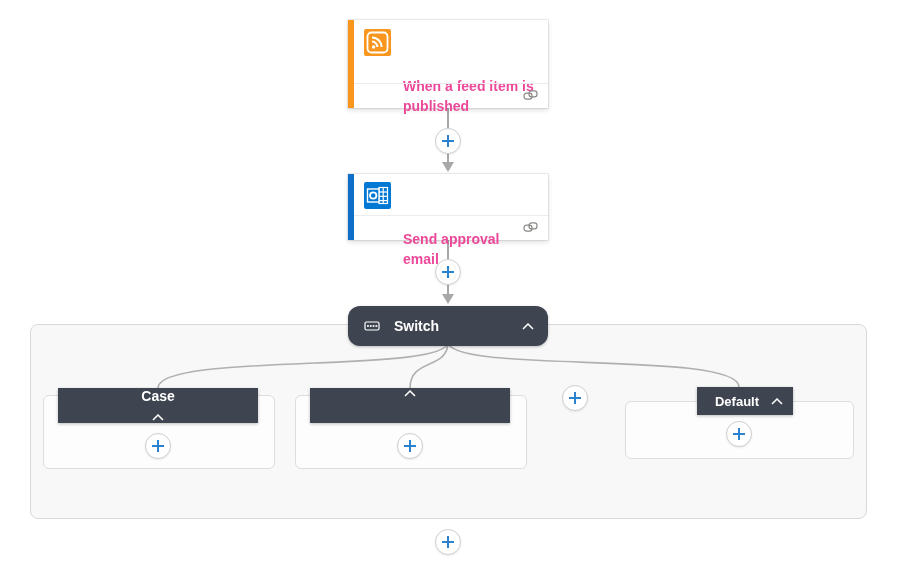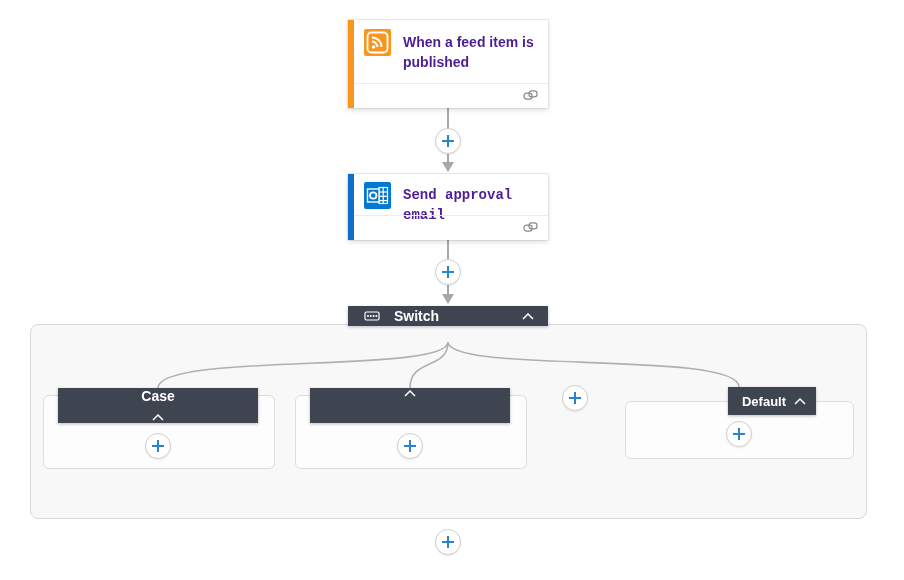--- a/index.html
+++ b/index.html
@@ -24,26 +24,26 @@
     box-shadow: 0 0 0 1px rgba(0,0,0,0.07), 0 2px 5px rgba(0,0,0,0.14);
     z-index: 3;
     cursor: pointer;
   }
   .card .accent { position:absolute; left:0; top:0; bottom:0; width:6px; }
   .card.trigger { left:348px; top:20px;  height:88px; }
   .card.action  { left:348px; top:174px; height:66px; }
   .card.trigger .accent { background:#F8961D; }
   .card.action  .accent { background:#0F6FC8; }
   .card-main { display:flex; align-items:flex-start; gap:12px; padding:9px 12px 4px 16px; }
-  .card.action .card-main { padding-top:8px;font-family:Liberation Mono, monospace; }
+  .card.action .card-main { padding-top:8px; }
   .conn-icon { width:27px; height:27px; border-radius:2px; flex:0 0 auto;
                display:flex; align-items:center; justify-content:center; }
   .conn-icon.rss     { background:#F8961D; }
   .conn-icon.outlook { background:#0078D4; }
-  .card-title { font-size:14px; font-weight:700; color:#4c1d95; line-height:1.45; padding-top:3px; }
+  .card-title { font-size:14px; font-weight:700; color:#ec4899; line-height:1.45; padding-top:3px;margin-top:44px; }
   .card-footer {
     position:absolute; left:6px; right:0; bottom:0; height:25px;
     border-top:1px solid #ececec;
     display:flex; align-items:center; justify-content:flex-end; padding-right:10px;
   }
   
   .plus-btn {
     position:absolute; width:26px; height:26px; border-radius:50%;
     background:#ffffff; border:1px solid #cfcfcf;
     display:flex; align-items:center; justify-content:center;
@@ -55,27 +55,27 @@
     background:#F8F8F9; border:1px solid #D9D9DB; border-radius:8px;
     z-index:1;
   }
   .scope-header {
     position:absolute; background:#3E4450; color:#fff;
     display:flex; align-items:center;
     box-shadow:0 1px 3px rgba(0,0,0,0.25);
     z-index:3; cursor:pointer;
   }
   .scope-header .label { font-size:14px; font-weight:700; color:#fff; }
-  .switch-header { left:348px; top:306px; width:200px; height:20px; padding:0 12px 0 16px; }
+  .switch-header { left:348px; top:306px; width:200px; height:40px; padding:0 12px 0 16px;border-radius:12px; }
   .switch-header .label { margin-left:14px; flex:1; text-align:left; }
   .case-header  { width:200px; height:35px; top:388px; padding:0 12px;flex-direction:column; }
   .case-header .label { flex:1; text-align:center; }
   .case1-header { left:58px; }
   .case2-header { left:310px; }
-  .default-header { left:728px; top:387px; width:88px; height:28px; padding:0 8px; }
+  .default-header { left:697px; top:387px; width:96px; height:28px; padding:0 8px; }
   .default-header .label { flex:1; text-align:center; font-size:13px; }
   .chevron-btn { display:flex; align-items:center; cursor:pointer; padding:2px; }
   .case-body {
     position:absolute; background:#FDFDFD; border:1px solid #DDDDDF; border-radius:6px; z-index:2;
   }
   .case1-body { left:43px;  top:395px; width:232px; height:74px; }
   .case2-body { left:295px; top:395px; width:232px; height:74px; }
   .default-body { left:625px; top:401px; width:229px; height:58px; }
 </style>
 </head>

